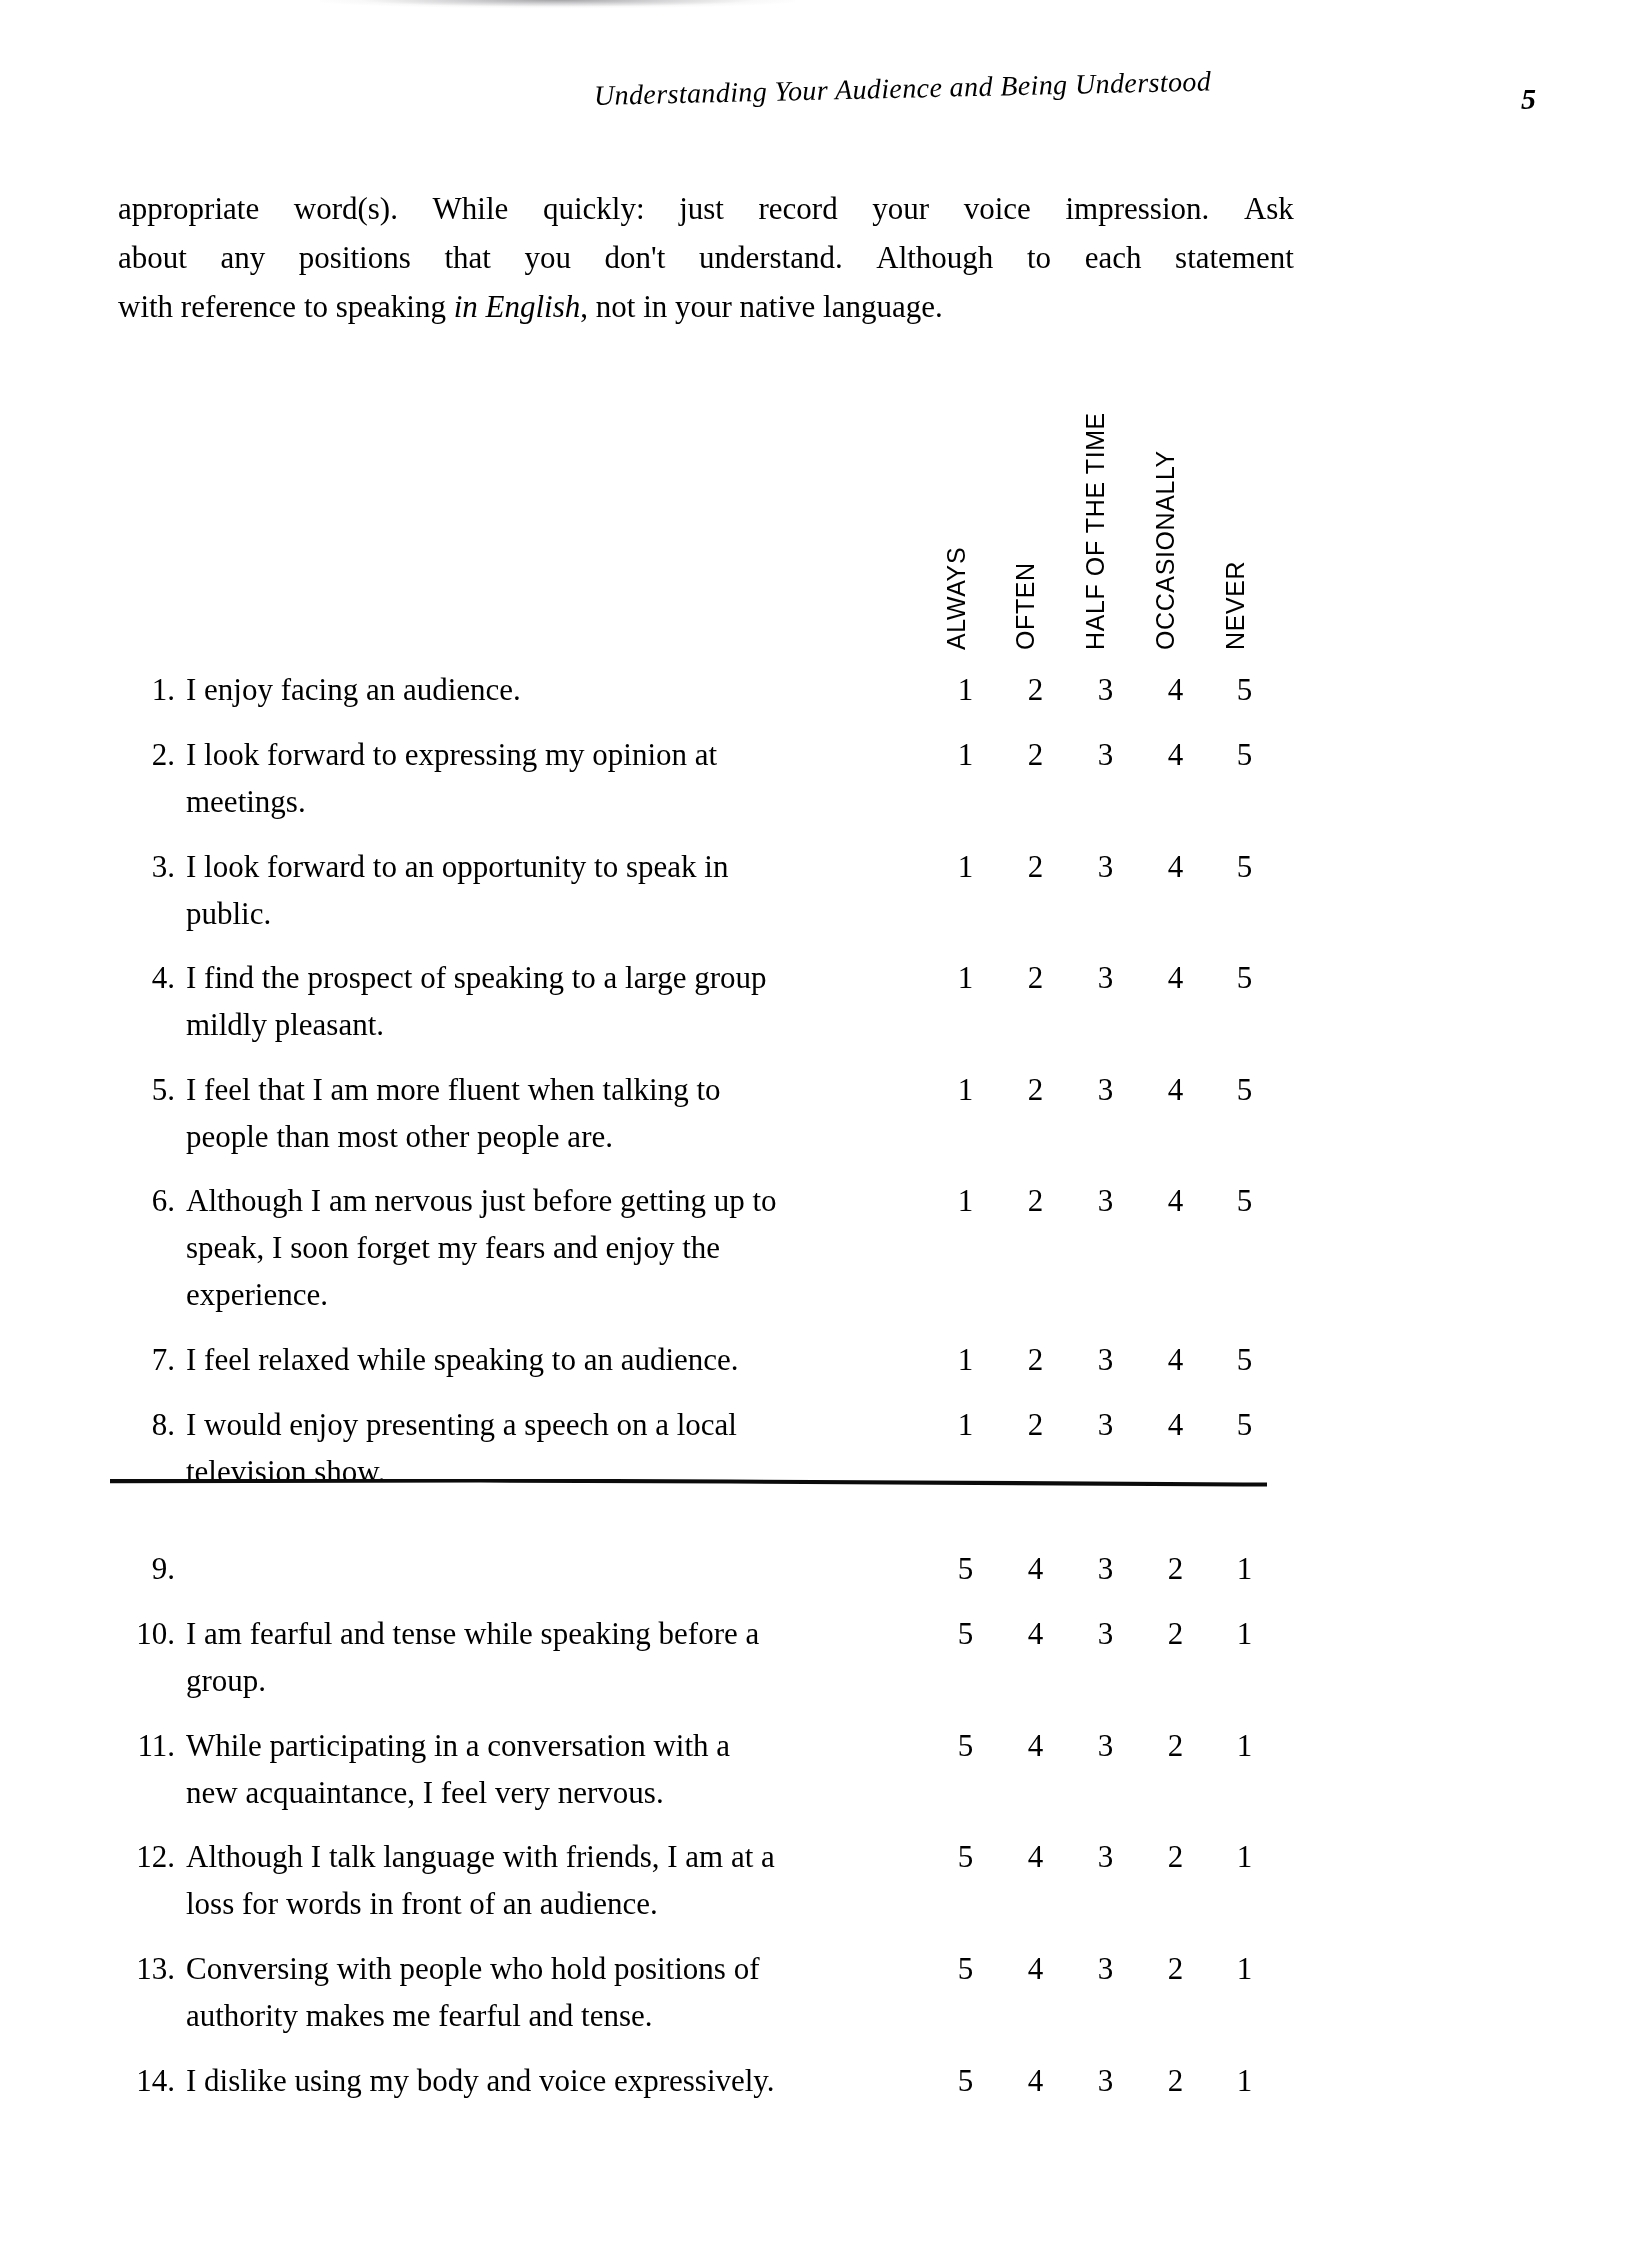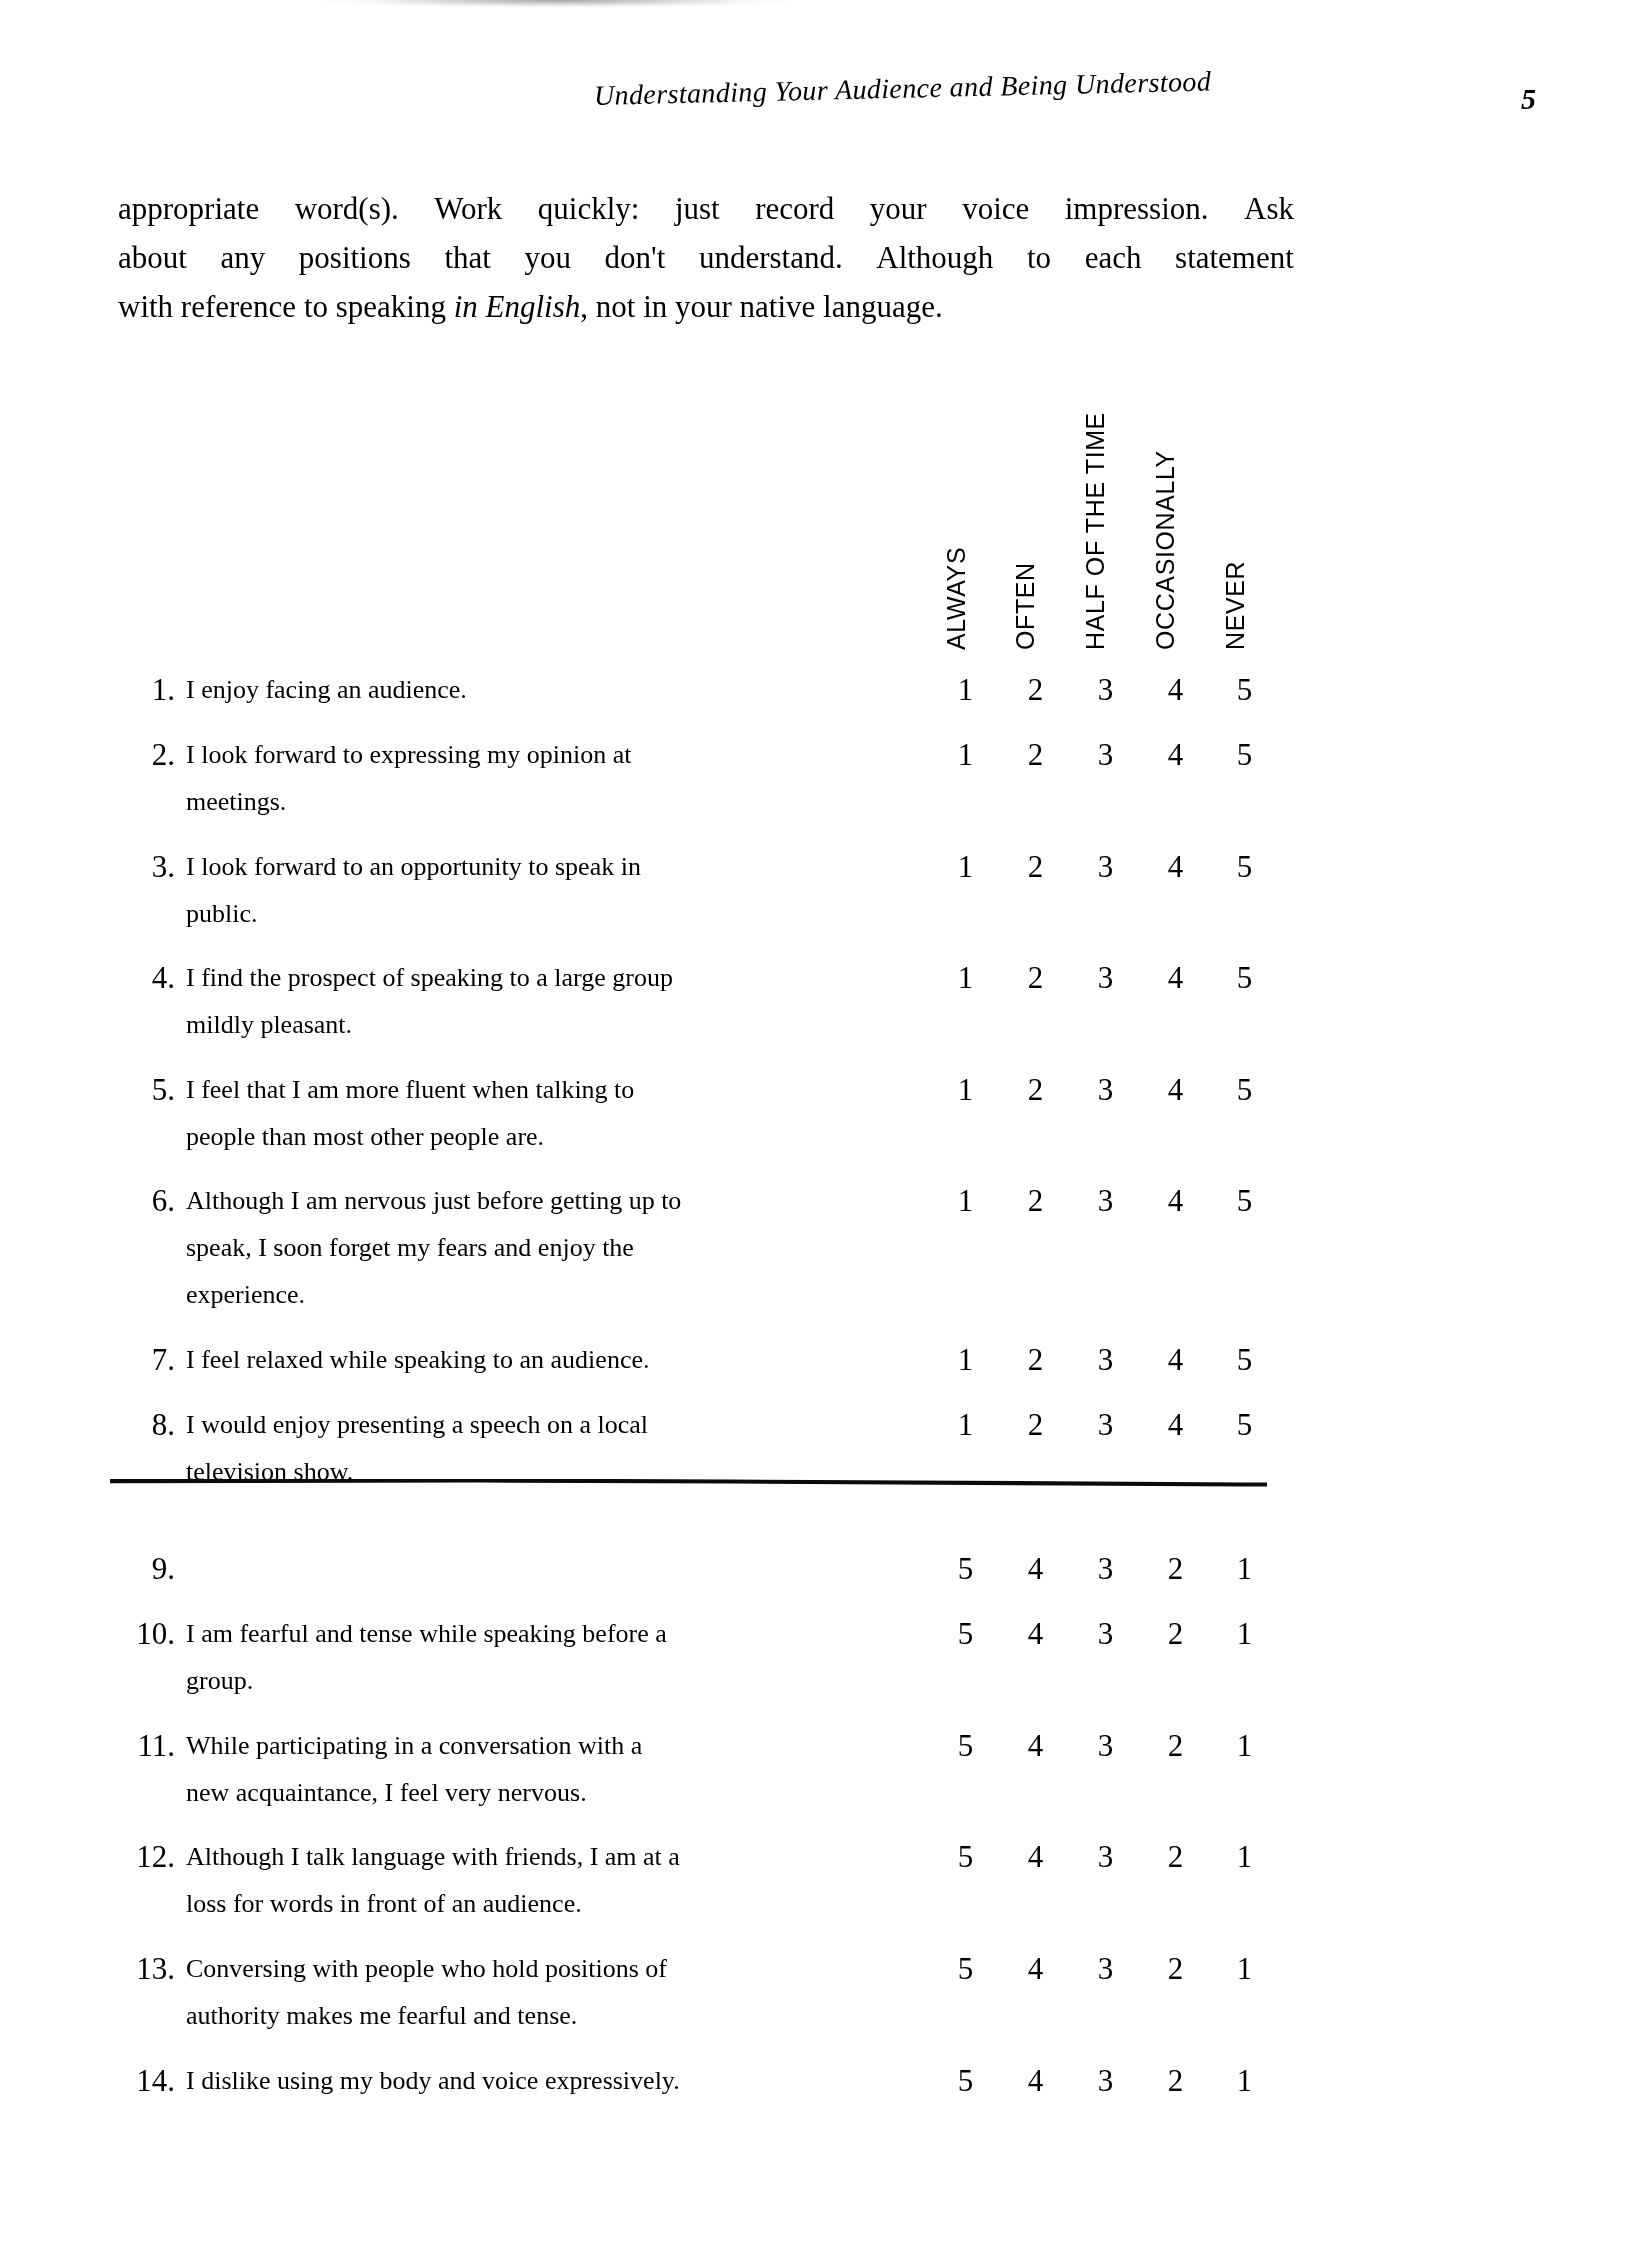--- a/index.html
+++ b/index.html
@@ -126,21 +126,21 @@
     width: 60px;
     text-align: right;
     font-size: 31px;
     line-height: 47px;
   }
   .item-text {
     position: absolute;
     left: 186px;
     top: 0;
     width: 776px;
-    font-size: 26px;
+    font-size: 31px;
     line-height: 47px;
   }
   .item-text .tl {
     display: block;
     white-space: nowrap;
   }
   .scale-row {
     position: absolute;
     left: 951px;
     top: 0;
@@ -178,21 +178,21 @@
 
   <div class="running-head">
     <div class="running-head-title">Understanding Your Audience and Being Understood</div>
   </div>
   <div class="page-number">5</div>
 
   <div class="intro">
     <span class="ln just">
       <span>appropriate</span>
       <span>word(s).</span>
-      <span>Work</span>
+      <span>While</span>
       <span>quickly:</span>
       <span>just</span>
       <span>record</span>
       <span>your</span>
       <span>voice</span>
       <span>impression.</span>
       <span>Ask</span>
     </span>
     <span class="ln just">
       <span>about</span>

